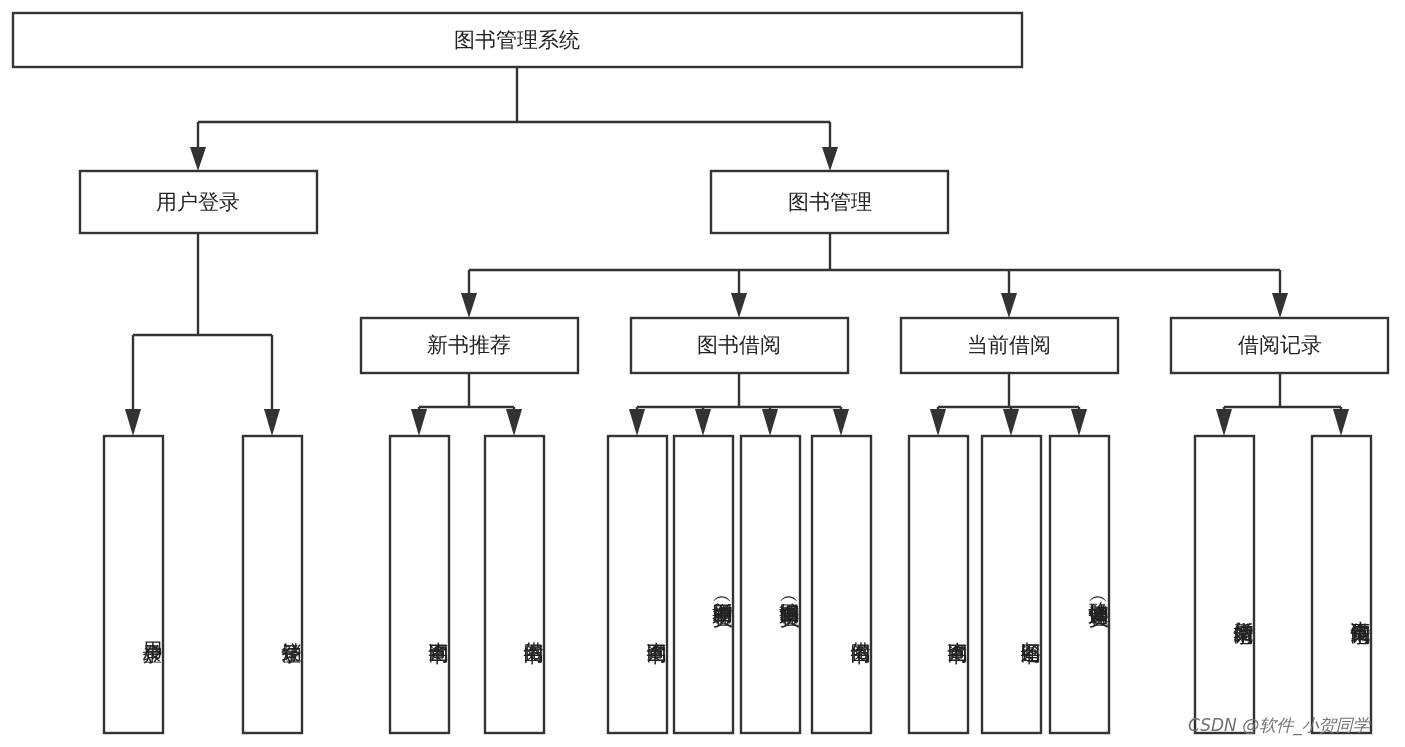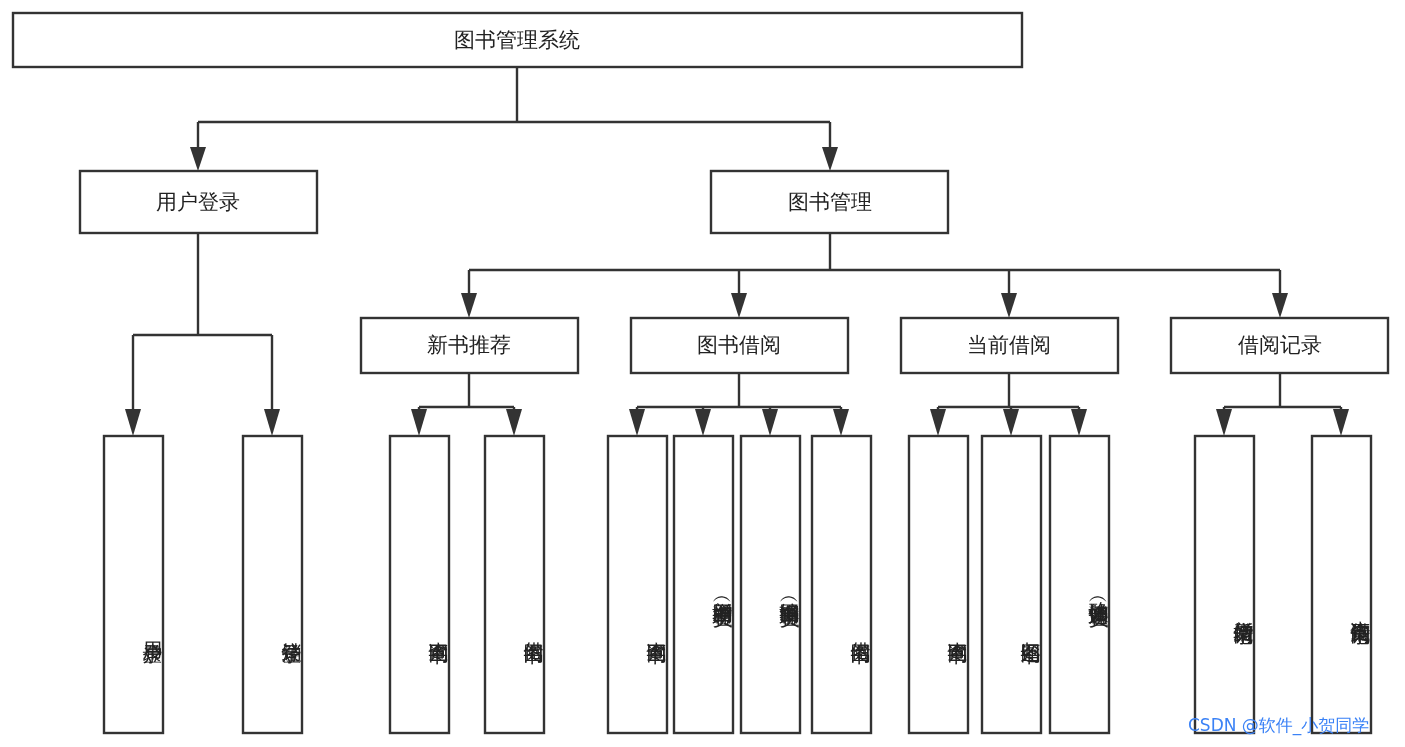--- a/index.html
+++ b/index.html
@@ -61,24 +61,25 @@
     align-items: flex-start;
     justify-content: center;
     white-space: nowrap;
     pointer-events: none;
     box-sizing: border-box;
   }
   .watermark {
     position: absolute;
     font-family: "DejaVu Sans", "Liberation Sans", sans-serif;
     font-size: 17px;
-    color: #3b82f6;
+    color: #737373;
     white-space: nowrap;
     left: 1188px;
     top: 714px;
+    font-style: italic;
   }
 </style>
 </head>
 <body>
 
 <div id="diagram-root">
 
   <svg class="diagram-canvas" viewBox="0 0 1405 747">
 
     <g>

